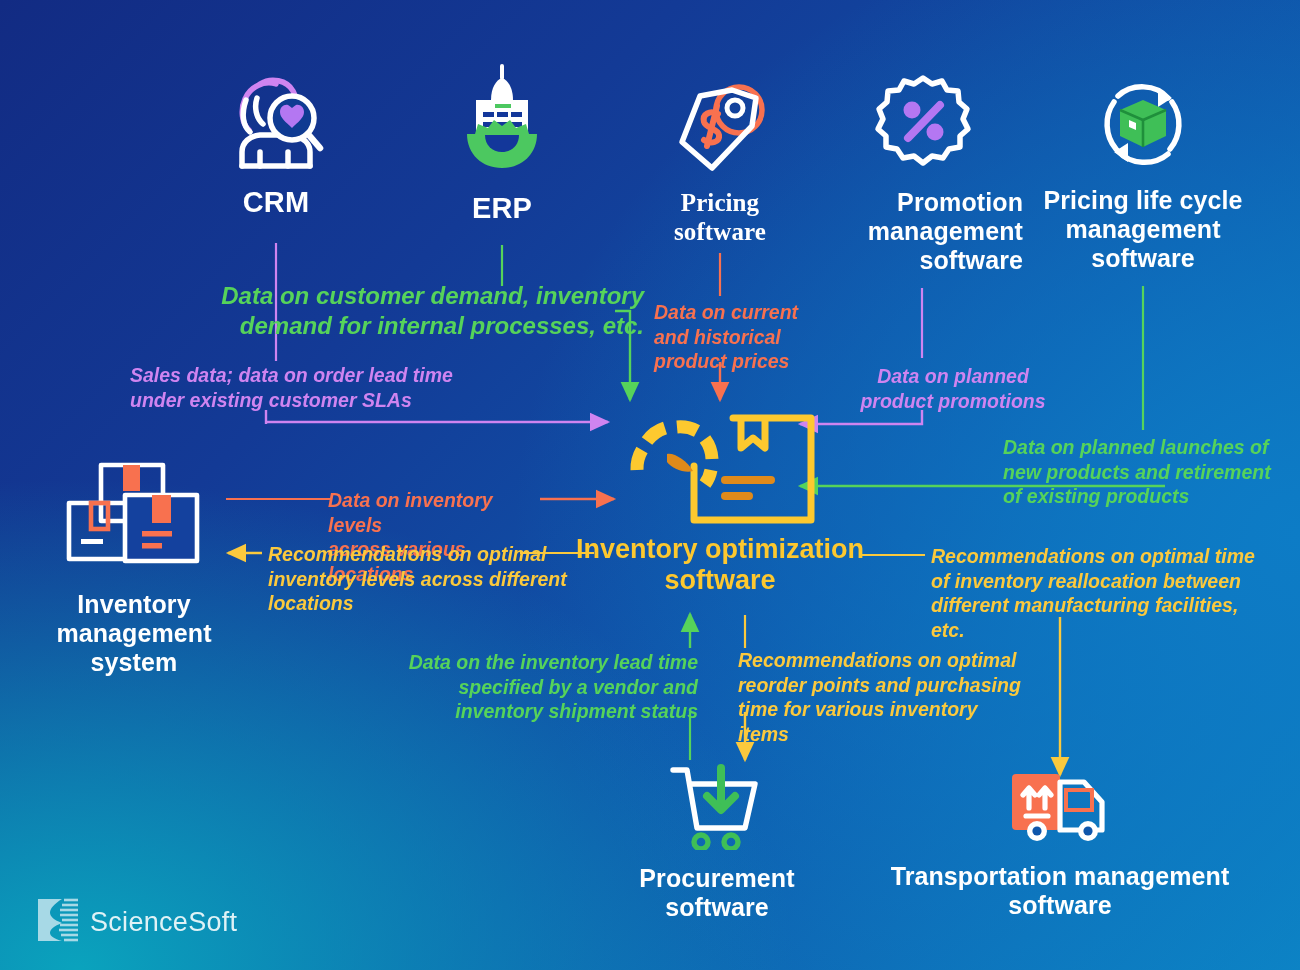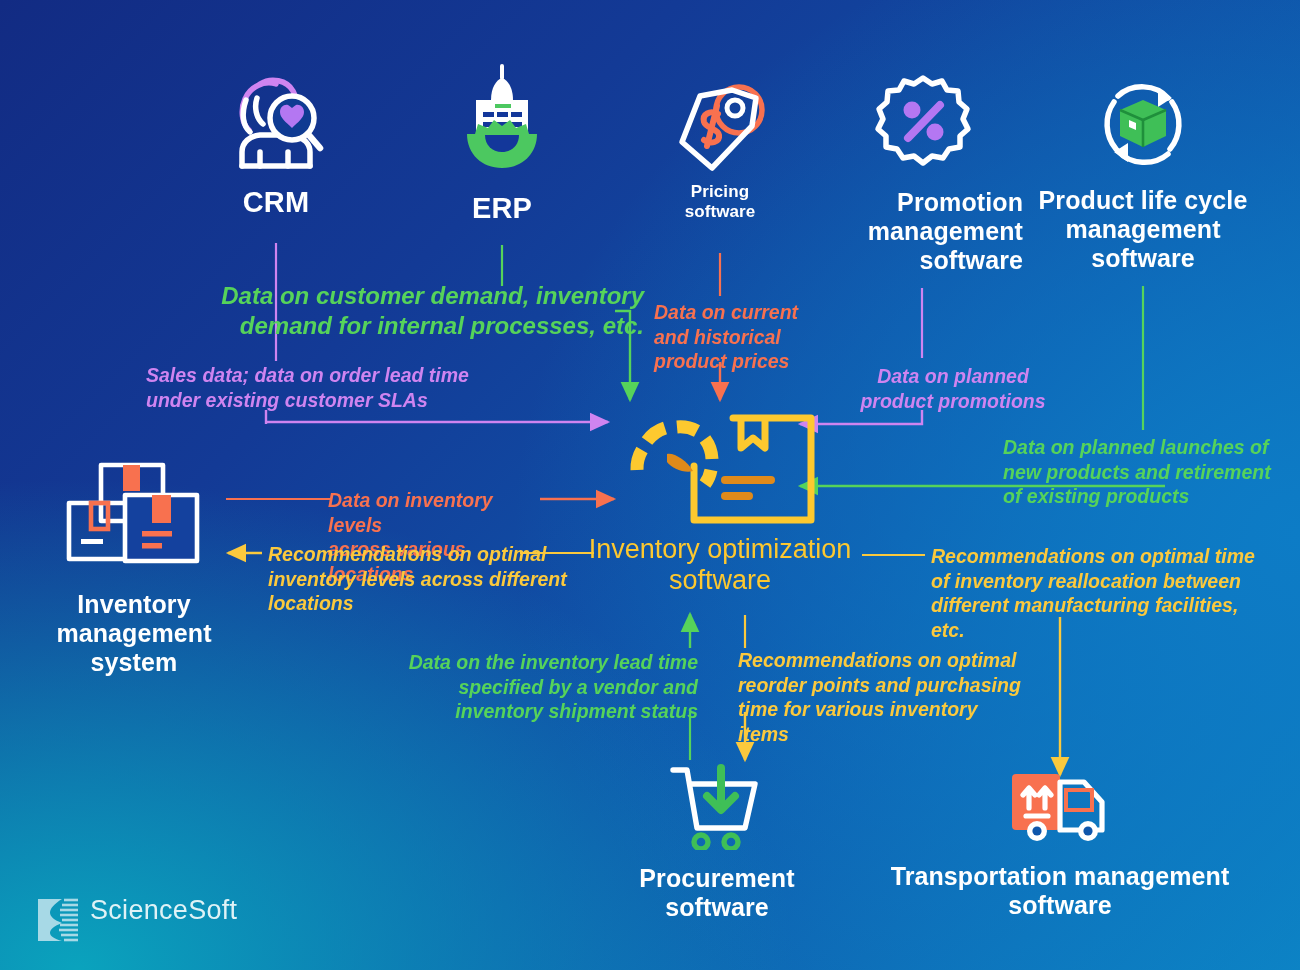--- a/index.html
+++ b/index.html
@@ -27,24 +27,24 @@
   }
   .ann.green{color:#56d35a;}
   .ann.violet{color:#cf84f0;}
   .ann.coral{color:#f8714f;}
   .ann.yellow{color:#fbc93d;}
   .ann.r{text-align:right;}
   .ann.l{text-align:left;}
   .ann.c{text-align:left;}
   .conn{position:absolute;}
   .centertitle{
-    position:absolute;color:#fdc82f;font-weight:normal;text-align:center;
+    position:absolute;color:#fdc82f;font-weight:bold;text-align:center;
     line-height:1.16;
   }
-  .logo{position:absolute;display:flex;gap:10px;}
+  .logo{position:absolute;display:flex;align-items:center;gap:10px;}
   .logo-txt{color:#dff2f6;font-size:27px;letter-spacing:.3px;}
 </style>
 </head>
 <body>
 
 <div id="stage">
 
   <svg class="conn" style="left:0;top:0;" width="1300" height="970" viewBox="0 0 1300 970">
     <defs>
       <marker id="ah-violet" markerWidth="9" markerHeight="9" refX="7.5" refY="4.5" orient="auto">
@@ -168,21 +168,21 @@
       <svg width="120" height="106" viewBox="0 0 120 106">
         <circle cx="79" cy="38" r="23" fill="none" stroke="#f8714f" stroke-width="5.5"></circle>
         <path d="M72,18 L40,24 L22,70 L52,96 L92,54 L96,26 Z" fill="none" stroke="#ffffff" stroke-width="5.5" stroke-linejoin="round"></path>
         <circle cx="75" cy="36" r="8" fill="none" stroke="#ffffff" stroke-width="5"></circle>
         <g stroke="#f8714f" stroke-width="6" fill="none" stroke-linecap="round">
           <path d="M58,42 C50,38 42,42 44,50 C46,57 58,56 59,63 C60,70 51,73 44,68"></path>
           <path d="M57,34 L47,74"></path>
         </g>
       </svg>
     </span>
-    <div class="lbl" style="font-size:17px;white-space:pre-line;">Pricing
+    <div class="lbl" style="font-size:25px;margin-top:6px;white-space:pre-line;font-family:Liberation Serif, serif;">Pricing
 software</div>
   </div>
 
   <div class="node" style="left:823px;top:72px;width:200px;">
     <span class="icon">
       <svg width="110" height="106" viewBox="0 0 110 106">
         <path d="M55,6 L64,12 L74,9 L79,18 L90,19 L91,30 L99,37 L95,47 L100,57 L92,64 L92,75
                  L81,77 L75,86 L64,84 L55,91 L46,84 L35,86 L29,77 L18,75 L18,64 L10,57 L15,47
                  L11,37 L19,30 L20,19 L31,18 L36,9 L46,12 Z" fill="none" stroke="#ffffff" stroke-width="5.5" stroke-linejoin="round"></path>
         <circle cx="44" cy="38" r="8.5" fill="#b477f2"></circle>
@@ -207,21 +207,21 @@
         <path d="M70,14 L84,24 L70,33 Z" fill="#ffffff"></path>
         <path d="M40,88 L26,78 L40,69 Z" fill="#ffffff"></path>
         <g>
           <path d="M55,26 L78,36 L78,62 L55,73 L32,62 L32,36 Z" fill="#3fbf57"></path>
           <path d="M32,36 L55,46 L78,36" fill="none" stroke="#1f8f3b" stroke-width="2.6"></path>
           <path d="M55,46 L55,73" fill="none" stroke="#1f8f3b" stroke-width="2.6"></path>
           <path d="M41,46 L48,49 L48,56 L41,53 Z" fill="#ffffff"></path>
         </g>
       </svg>
     </span>
-    <div class="lbl" style="font-size:25px;margin-top:6px;white-space:pre-line;">Product life cycle
+    <div class="lbl" style="font-size:25px;margin-top:6px;white-space:pre-line;">Pricing life cycle
 management
 software</div>
   </div>
 
   <div class="node" style="left:34px;top:455px;width:200px;">
     <span class="icon">
       <svg width="150" height="125" viewBox="0 0 150 125">
         <g fill="none" stroke="#ffffff" stroke-width="4.6" stroke-linejoin="round">
           <rect x="42" y="10" width="62" height="56"></rect>
           <rect x="10" y="48" width="62" height="56"></rect>
@@ -300,21 +300,21 @@
         <circle cx="33" cy="63" r="10" fill="#ffffff"></circle>
           <circle cx="33" cy="63" r="4.6" fill="#0f56ab"></circle>
         <circle cx="84" cy="63" r="10" fill="#ffffff"></circle>
           <circle cx="84" cy="63" r="4.6" fill="#0f56ab"></circle>
       </svg>
     </span>
     <div class="lbl" style="font-size:25px;margin-top:10px;white-space:pre-line;">Transportation management
 software</div>
   </div>
 
-  <div class="ann violet l" style="left:130px;top:363px;width:470px;font-size:19.5px;margin-left:16px;">Sales data; data on order lead time
+  <div class="ann violet l" style="left:130px;top:363px;width:470px;font-size:19.5px;">Sales data; data on order lead time
 under existing customer SLAs</div>
 
   <div class="ann green r" style="left:184px;top:281px;width:460px;font-size:24px;">Data on customer demand, inventory
 demand for internal processes, etc.</div>
 
   <div class="ann coral l" style="left:654px;top:300px;width:180px;font-size:19.5px;">Data on current
 and historical
 product prices</div>
 
   <div class="ann violet l" style="left:838px;top:364px;width:230px;font-size:19.5px;text-align:center;">Data on planned

